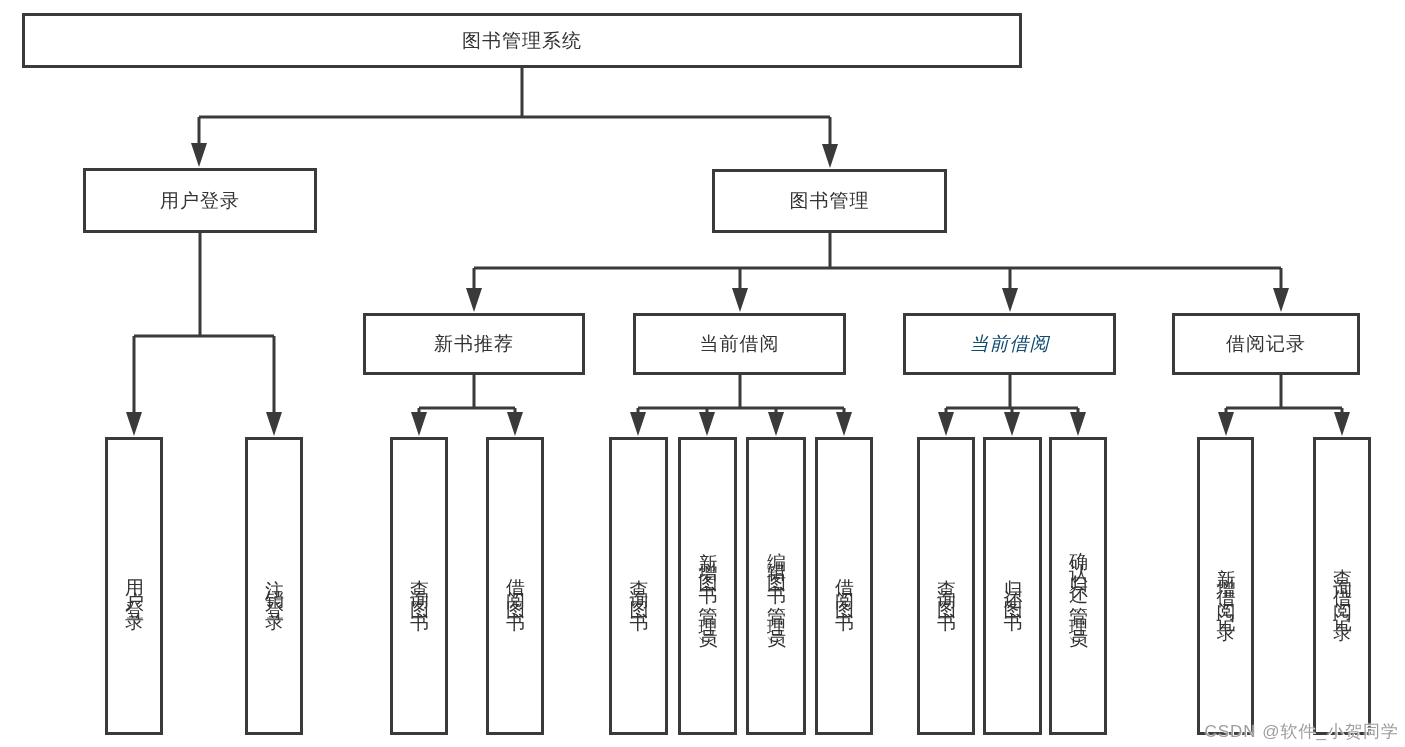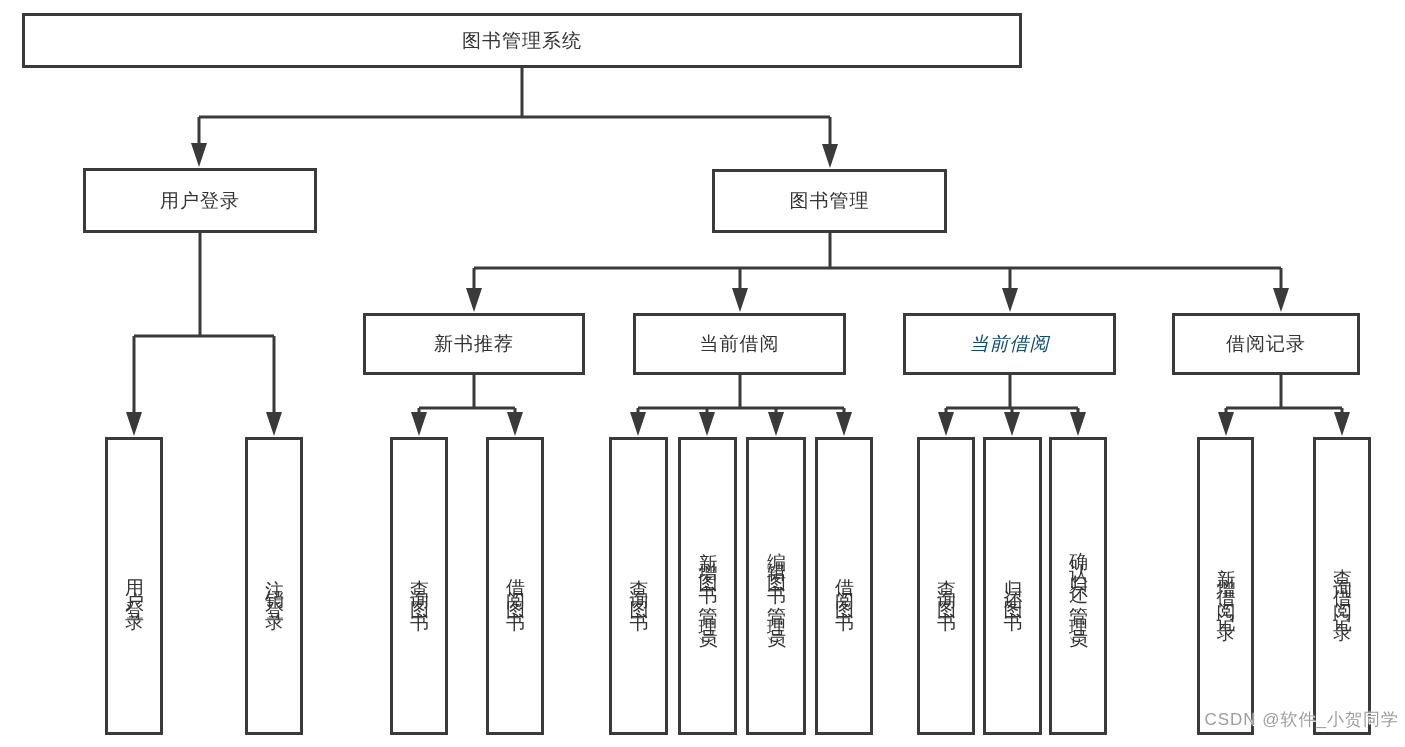--- a/index.html
+++ b/index.html
@@ -12,21 +12,21 @@
     position:absolute;box-sizing:border-box;border:3px solid #3a3a3a;background:#fff;
     display:flex;align-items:center;justify-content:center;
     font-size:19px;color:#333;z-index:2;
   }
   .hnode span{letter-spacing:1px;white-space:nowrap;}
   .vnode span{
     writing-mode:vertical-rl;text-orientation:mixed;
     letter-spacing:11px;line-height:1.1;white-space:nowrap;
   }
   .watermark{
-    position:absolute;right:6px;bottom:16px;z-index:5;
+    position:absolute;right:6px;bottom:4px;z-index:5;
     font-size:17px;color:#9d9d9d;letter-spacing:1px;
     text-shadow:0 0 2px #fff,1px 1px 0 #fff;white-space:nowrap;
   }
 </style>
 </head>
 <body>
 
 <div class="canvas" style="background: rgb(255, 255, 255);">
 
   <svg class="wires" width="1405" height="747" aria-hidden="true" style="color: rgb(58, 58, 58);">

